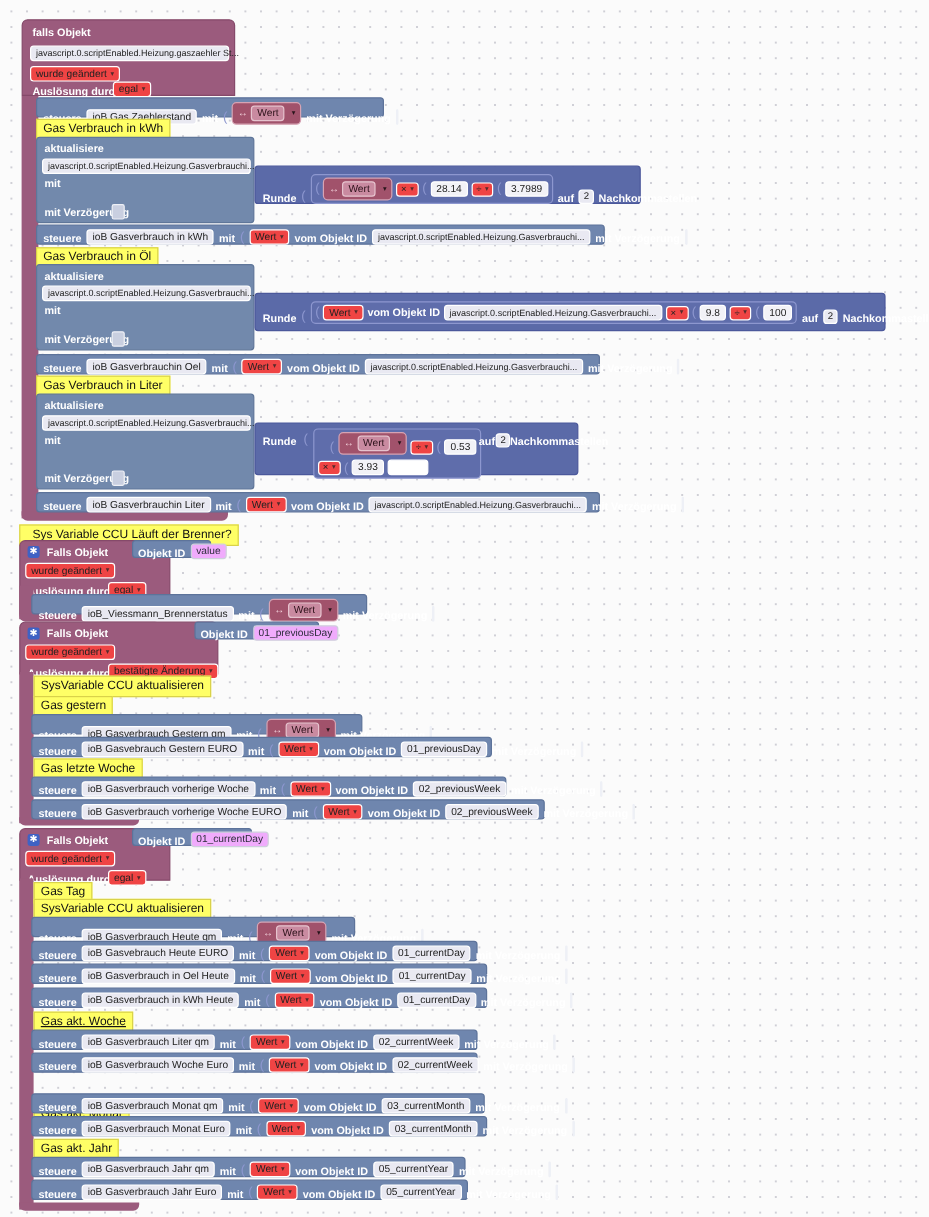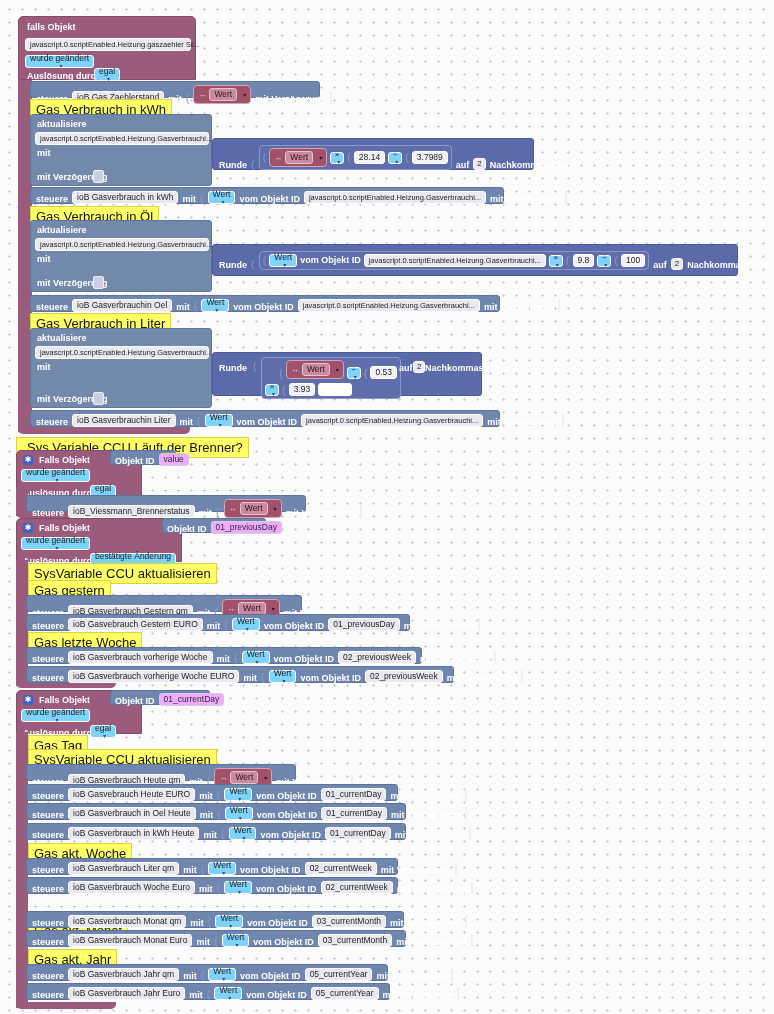--- a/index.html
+++ b/index.html
@@ -30,21 +30,21 @@
   .lbl-b{font-weight:bold;}
 
   
   .field{
     display:inline-flex;align-items:center;justify-content:center;
     background:#e9e9f2;color:#222;border:1px solid #ffffff;
     border-radius:3px;font-size:8.5px;line-height:1;
     padding:2px 4px;white-space:nowrap;height:13px;box-sizing:border-box;
   }
   .field.sm{font-size:8px;padding:1px 3px;height:12px;}
-  .field.drop{background:#7dd3fc;flex-direction:column;}
+  .field.drop{background:#ef4444;}
   .field.ghost{background:#f0abfc;border-color:#cfcfdd;color:#2b2b3a;}
   .field.onvar{background:#c98aa0;border-color:#e6c3ce;color:#2b1018;}
   .field.num{background:#f2f2f7;}
   .field.empty{background:#ffffff;width:34px;}
   .caret{font-size:6px;margin-left:3px;opacity:.75;}
 
   
   .row{display:flex;align-items:flex-end;gap:4px;}
   .varpill{background:#a1526b;border:1px solid #d6a3b3;border-radius:4px;padding:2px 4px;display:inline-flex;align-items:center;gap:3px;}
   .arrow{color:#f3d3dc;font-size:8px;}
@@ -55,21 +55,21 @@
   .chk{
     width:9px;height:11px;background:#c9cfe0;border:1px solid #eef0f6;border-radius:2px;display:inline-block;
   }
   .gear{
     width:10px;height:10px;border-radius:2px;background:#3f62c4;
     display:inline-flex;align-items:center;justify-content:center;
     color:#ffffff;font-size:8px;line-height:1;
   }
   .comment{
     position:absolute;background:#ffff66;border:1px solid #d9d24a;
-    color:#121212;font-size:13px;line-height:1;padding:3px 5px 3px 5px;white-space:nowrap;text-align:right;
+    color:#121212;font-size:10px;line-height:1;padding:3px 5px 3px 5px;white-space:nowrap;text-align:right;
   }
   
   .spine{position:absolute;background:#9b5b7d;}
 </style>
 </head>
 <body>
 
 <div id="workspace">
 
   <div class="blk c-hat" style="left:18px;top:16px;width:178px;height:64px;border-radius:5px 5px 0 0;">
@@ -337,21 +337,21 @@
   <div class="blk c-ctrl" style="left:162px;top:518px;width:104px;height:15px;border-radius:3px;">
     <div class="row" style="padding:2px 4px;">
       <span class="lbl lbl-b">Objekt ID</span>
       <span class="field ghost">01_previousDay</span>
     </div>
   </div>
   <div class="spine" style="left:16px;top:560px;width:12px;height:126px;"></div>
   <div class="spine" style="left:16px;top:681px;width:100px;height:7px;border-radius:0 0 5px 5px;"></div>
 
   <div class="comment" style="left:28px;top:563px;">SysVariable CCU aktualisieren</div>
-  <div class="comment" style="left:28px;top:580px;text-decoration:underline;">Gas gestern</div>
+  <div class="comment" style="left:28px;top:580px;">Gas gestern</div>
 
   <div class="blk c-ctrl" style="left:26px;top:595px;width:276px;height:17px;border-radius:3px;">
     <div class="row" style="padding:3px 5px;">
       <span class="lbl lbl-b">steuere</span>
       <span class="field">ioB Gasverbrauch Gestern qm</span>
       <span class="lbl lbl-b">mit</span>
       <span class="notch">(</span>
       <span class="varpill">
         <span class="arrow">↔</span>
         <span class="field onvar">Wert</span>

